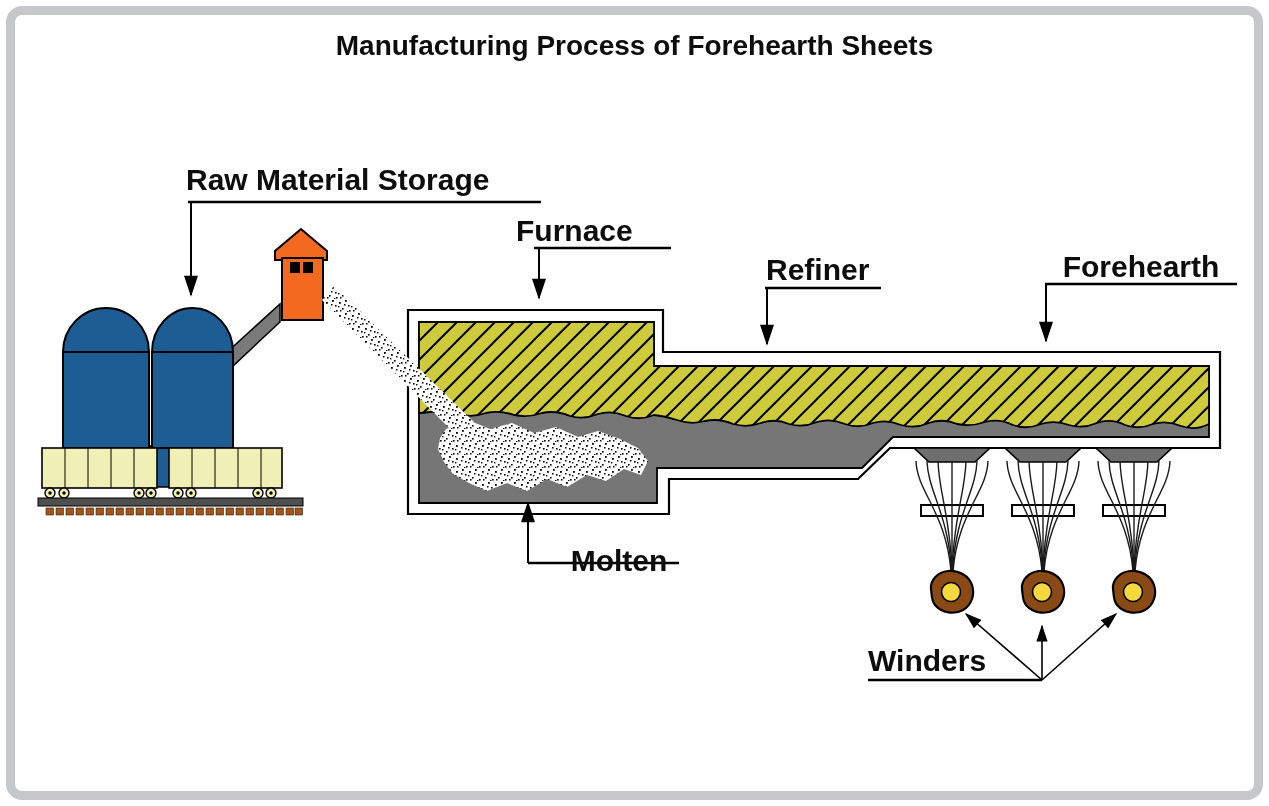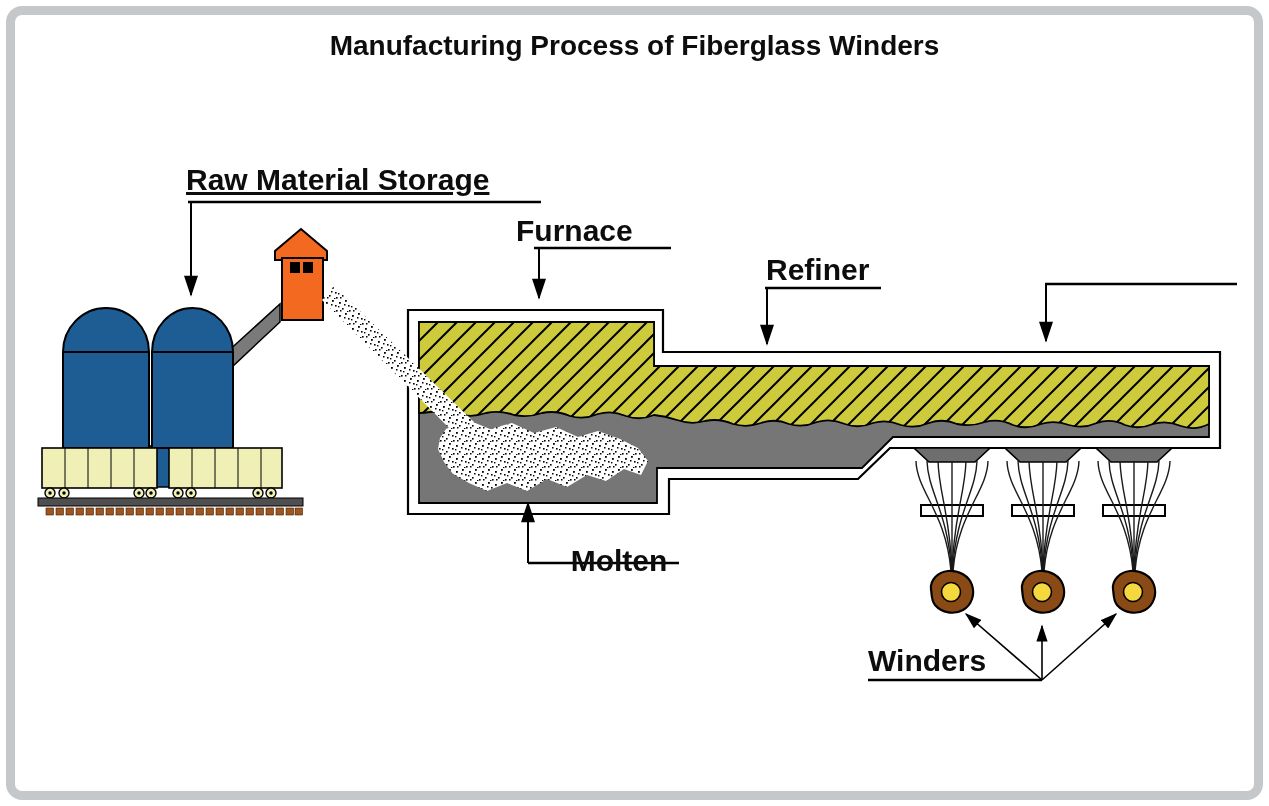--- a/index.html
+++ b/index.html
@@ -15,21 +15,21 @@
   .credit{position:absolute;z-index:3;left:970px;top:736px;width:258px;text-align:right;
           font-weight:bold;font-size:28px;color:#0d0d0d;}
   .ctr{text-align:center;}
 </style>
 </head>
 <body>
 
 <div id="stage">
   <div id="frame"></div>
 
-  <div class="title">Manufacturing Process of Fiberglass Winders</div>
+  <div class="title">Manufacturing Process of Forehearth Sheets</div>
 
   <svg width="1269" height="806" viewBox="0 0 1269 806">
     <defs>
       <marker id="ah" viewBox="0 0 12 8" refX="11" refY="4" markerWidth="11" markerHeight="7" orient="auto-start-reverse" markerUnits="strokeWidth">
         <path d="M0,0 L12,4 L0,8 Z" fill="#000"></path>
       </marker>
 
       <pattern id="hatch" width="19" height="19" patternUnits="userSpaceOnUse">
         <rect width="19" height="19" fill="#cdcb3b"></rect>
         <path d="M0,19 L19,0 M-4.75,4.75 L4.75,-4.75 M14.25,23.75 L23.75,14.25" stroke="#000" stroke-width="2"></path>
@@ -186,18 +186,19 @@
       <line x1="1046" y1="284" x2="1046" y2="341" marker-end="url(#ah)"></line>
       <line x1="528" y1="563" x2="528" y2="503" marker-end="url(#ah)"></line>
     </g>
     <g stroke="#000" stroke-width="1.6" fill="none">
       <line x1="1042" y1="680" x2="966" y2="614" marker-end="url(#ah)"></line>
       <line x1="1042" y1="680" x2="1042" y2="626" marker-end="url(#ah)"></line>
       <line x1="1042" y1="680" x2="1116" y2="614" marker-end="url(#ah)"></line>
     </g>
   </svg>
 
-  <div class="lbl" style="left:186px;top:164px;text-decoration:underline;">Raw Material Storage</div>
+  <div class="lbl" style="left:186px;top:164px;">Raw Material Storage</div>
   <div class="lbl" style="left:516px;top:215px;text-align:center;">Furnace</div>
   <div class="lbl" style="left:766px;top:254px;">Refiner</div>
+  <div class="lbl ctr" style="left:1045px;top:251px;width:192px;">Forehearth</div>
   <div class="lbl ctr" style="left:543px;top:529px;width:152px;margin-top:16px;">Molten</div>
   <div class="lbl" style="left:868px;top:645px;">Winders</div>
 </div>
 
 </body></html>

